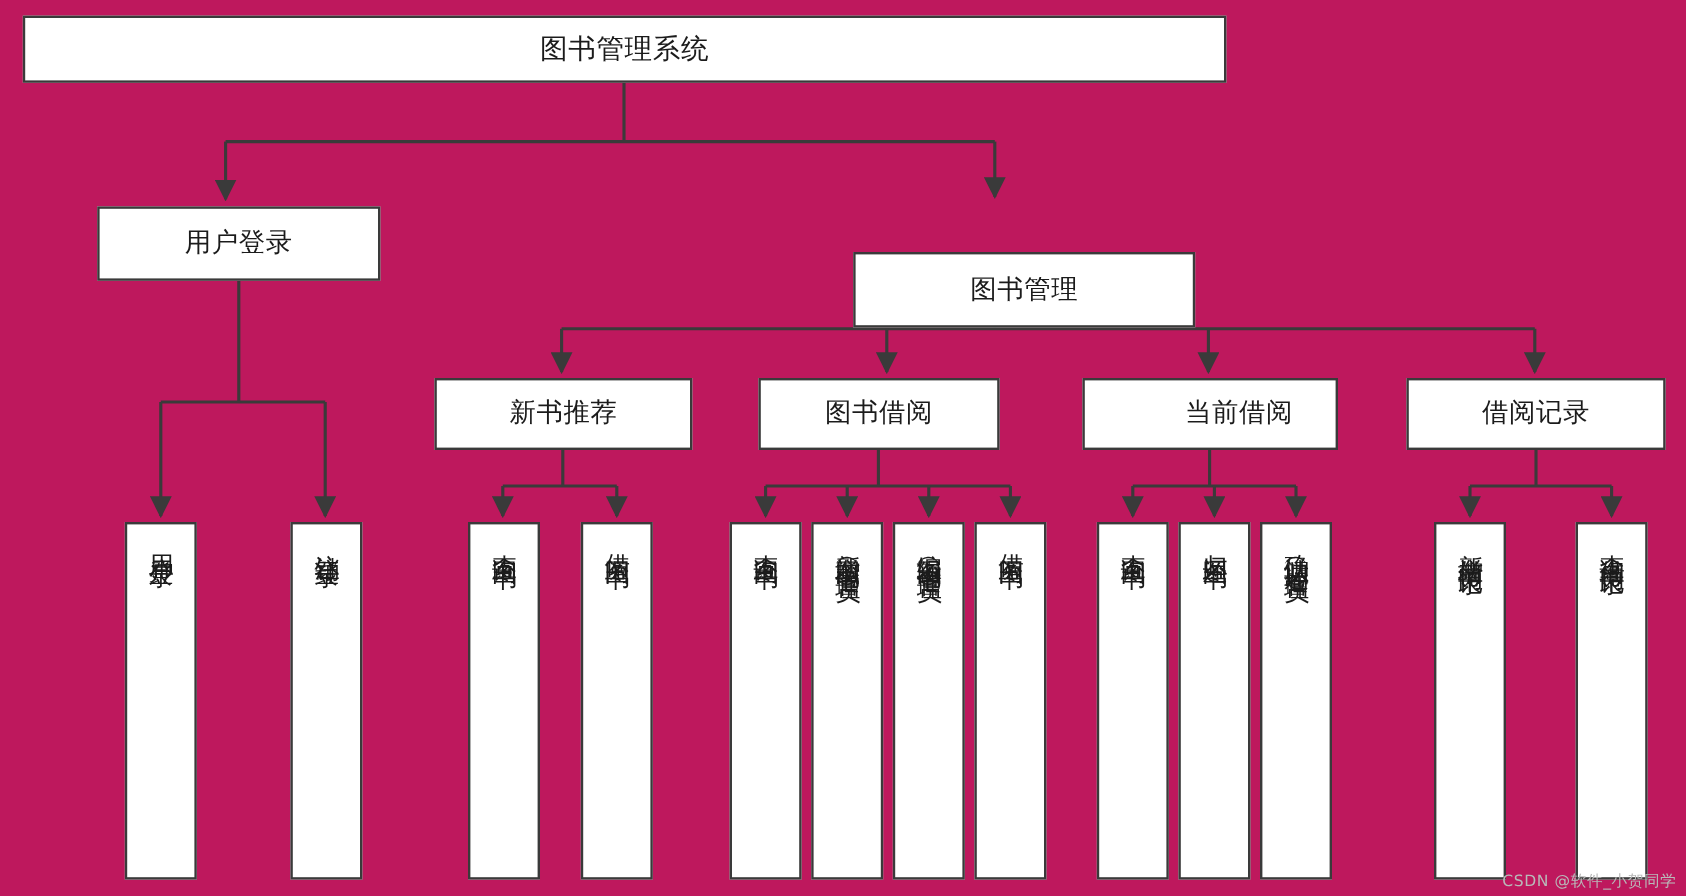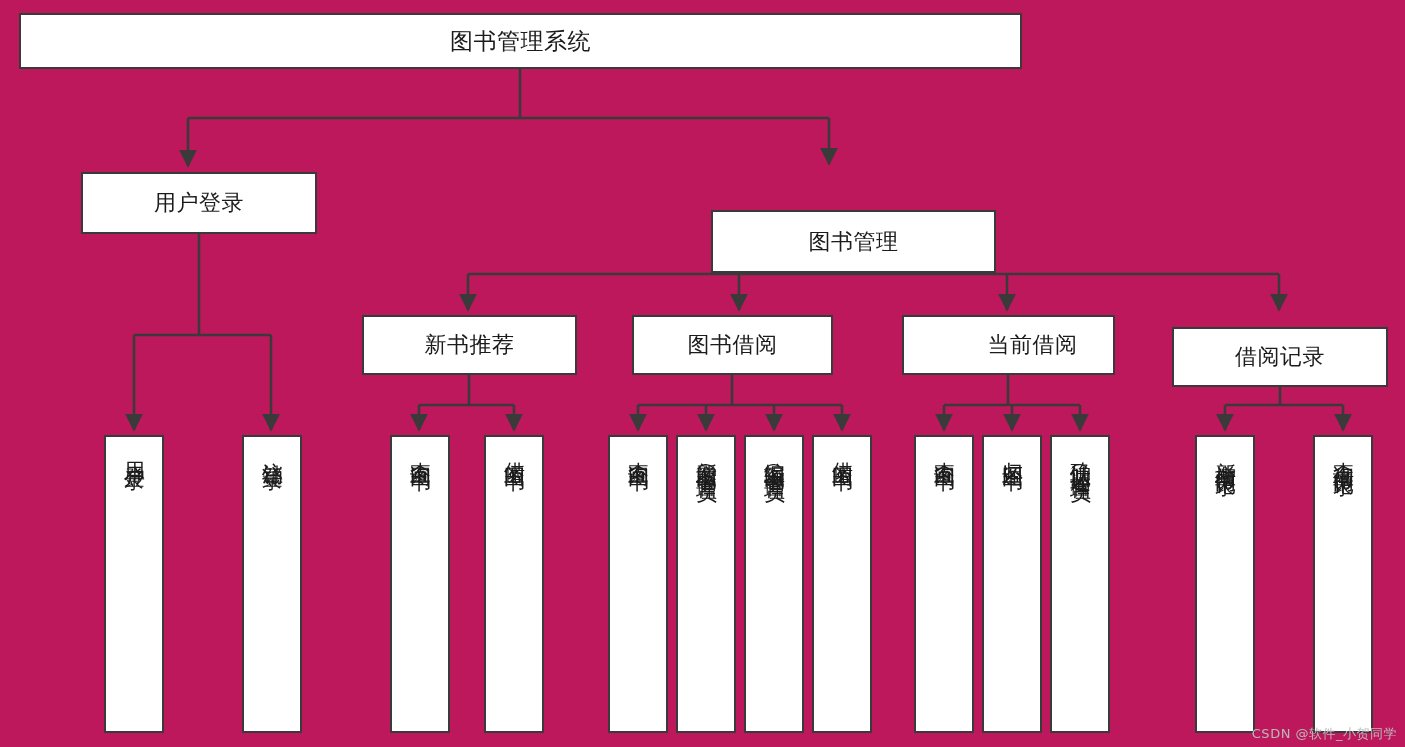--- a/index.html
+++ b/index.html
@@ -139,21 +139,21 @@
 
   <div class="node horiz" style="left: 632px; top: 315px; width: 201px; height: 60px; border-color: rgb(58, 58, 58); background: rgb(255, 255, 255); color: rgb(27, 27, 27);">
     <span class="node-label">图书借阅</span>
   </div>
   <div class="node horiz" style="left: 362px; top: 315px; width: 215px; height: 60px; border-color: rgb(58, 58, 58); background: rgb(255, 255, 255); color: rgb(27, 27, 27);">
     <span class="node-label">新书推荐</span>
   </div>
   <div class="node horiz" style="left: 902px; top: 315px; width: 213px; height: 60px; border-color: rgb(58, 58, 58); background: rgb(255, 255, 255); color: rgb(27, 27, 27); padding-left: 48px;">
     <span class="node-label">当前借阅</span>
   </div>
-  <div class="node horiz" style="left: 1172px; top: 315px; width: 216px; height: 60px; border-color: rgb(58, 58, 58); background: rgb(255, 255, 255); color: rgb(27, 27, 27); margin-top: 12px;">
+  <div class="node horiz" style="left: 1172px; top: 315px; width: 216px; height: 60px; border-color: rgb(58, 58, 58); background: rgb(255, 255, 255); color: rgb(27, 27, 27);">
     <span class="node-label">借阅记录</span>
   </div>
 
   <div class="node vert" style="left: 104px; top: 435px; width: 60px; height: 298px; border-color: rgb(58, 58, 58); background: rgb(255, 255, 255); color: rgb(27, 27, 27);">
     <span class="node-label">用户登录</span>
   </div>
   <div class="node vert" style="left: 242px; top: 435px; width: 60px; height: 298px; border-color: rgb(58, 58, 58); background: rgb(255, 255, 255); color: rgb(27, 27, 27);">
     <span class="node-label">注销登录</span>
   </div>
   <div class="node vert" style="left: 390px; top: 435px; width: 60px; height: 298px; border-color: rgb(58, 58, 58); background: rgb(255, 255, 255); color: rgb(27, 27, 27);">

